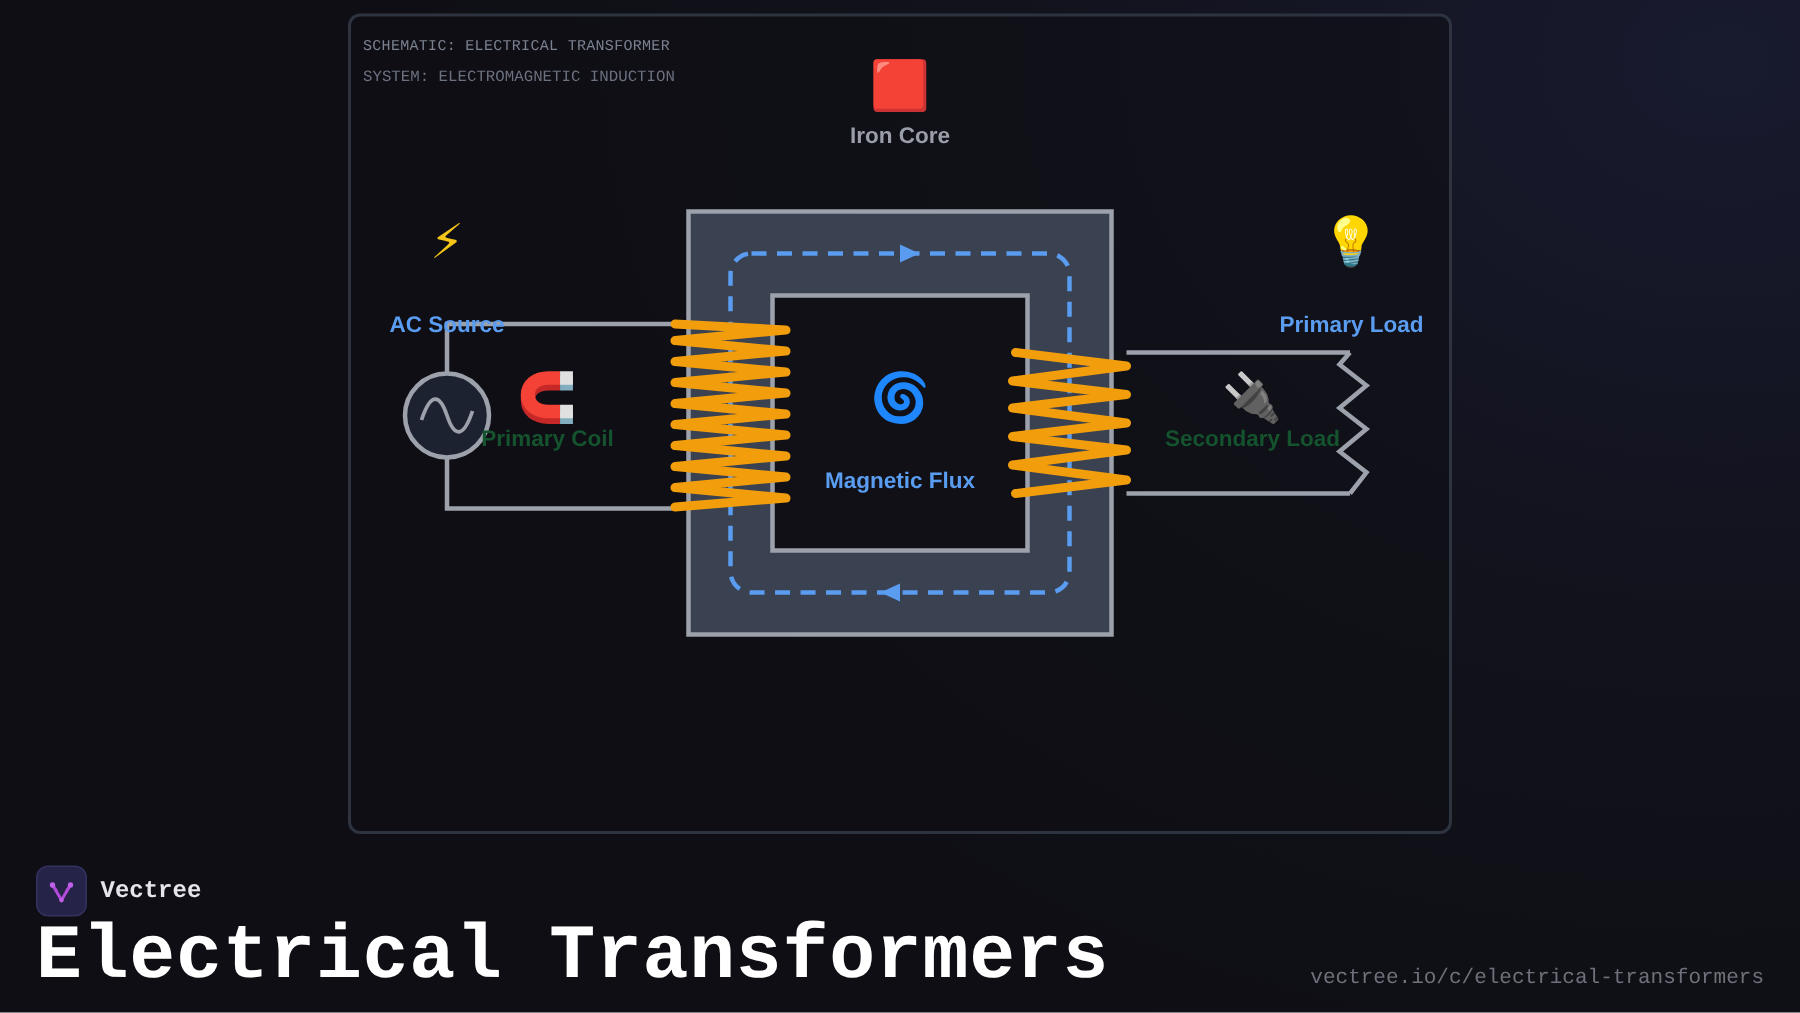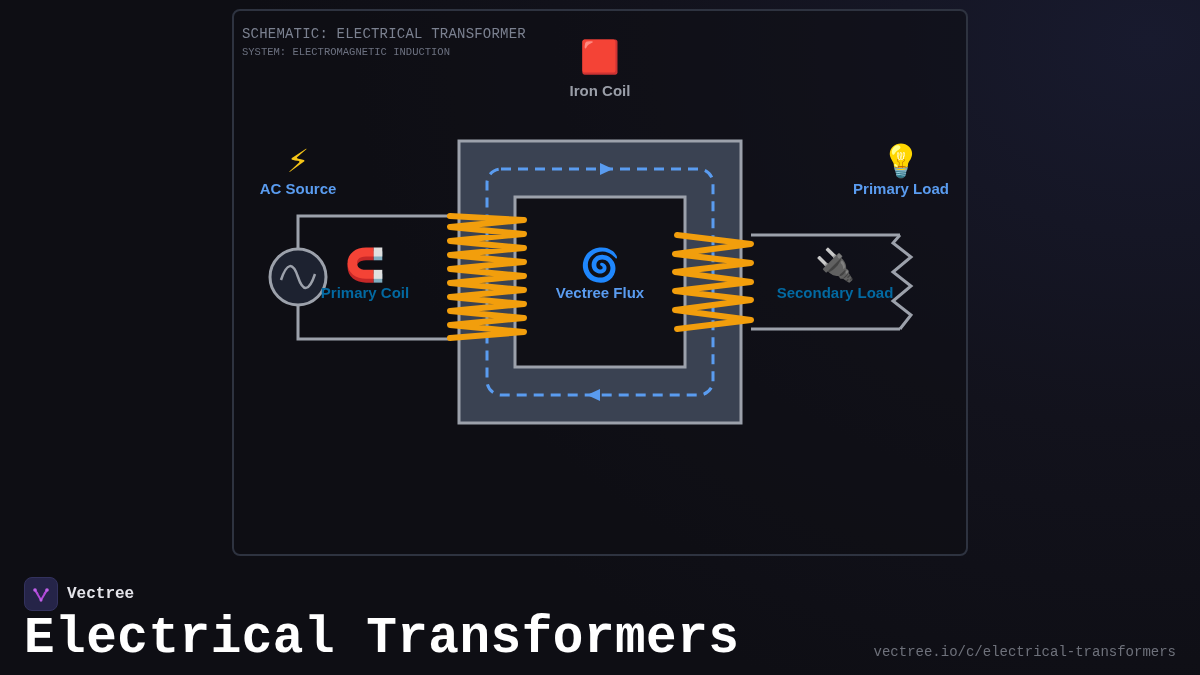--- a/index.html
+++ b/index.html
@@ -9,33 +9,33 @@
     font-family: "Liberation Sans", sans-serif;
     position: relative;
   }
   .frame {
     position: absolute; left: 232px; top: 9px; width: 736px; height: 547px;
     border: 2px solid #2e3340; border-radius: 8px;
     background: rgba(14,14,20,0.55);
   }
   .schem-title {
     position: absolute; left: 242px; top: 26px;
-    font-family: "Liberation Mono", monospace; font-size: 14px; color: #7b8190;
+    font-family: "Liberation Mono", monospace; font-size: 10px; color: #7b8190;
     letter-spacing: 0.2px;
   }
   .schem-sub {
     position: absolute; left: 242px; top: 46px;
     font-family: Liberation Mono, monospace; font-size: 10.5px; color: #6c7180;
   }
   svg.diagram { position: absolute; left: 0; top: 0; }
   .node { position: absolute; text-align: center; transform: translateX(-50%); }
   .node .ico { font-size: 32px; line-height: 38px; display: block; font-family: "DejaVu Sans", sans-serif; }
   .node .lbl { font-size: 15px; font-weight: bold; display: block; white-space: nowrap; }
-  .blue { color: #5a9cf0; }
-  .orange { color: #0369a1; text-align: right; }
+  .blue { color: #5a9cf0; margin-top: 28px; }
+  .orange { color: #14532d; text-align: right; }
   .grey { color: #9a9ea8; }
   .brand { position: absolute; left: 24px; top: 577px; display: flex; align-items: center; gap: 9px; text-align: center; }
   .logo {
     width: 34px; height: 34px; border-radius: 8px; background: #252448;
     border: 1px solid #33325e; display: flex; align-items: center; justify-content: center;
   }
   .brand-name { font-family: "Liberation Mono", monospace; font-weight: bold; font-size: 16px; color: #e4e4ea; }
   .page-title {
     position: absolute; left: 24px; top: 610px;
     font-family: "Liberation Mono", monospace; font-weight: bold; font-size: 51px; color: #ffffff;
@@ -83,41 +83,41 @@
     <polygon points="600,389 587,395 600,401" fill="#5a9cf0"></polygon>
   </g>
 
   <polyline fill="none" stroke="#f29e0c" stroke-width="6" stroke-linecap="round" stroke-linejoin="round" points="450,216 524,220 450,227 524,234 450,241 524,248 450,255 524,262 450,269 524,276 450,283 524,290 450,297 524,304 450,311 524,318 450,325 524,332 450,338"></polyline>
 
   <polyline fill="none" stroke="#f29e0c" stroke-width="6" stroke-linecap="round" stroke-linejoin="round" points="677,235 751,244 675,254 751,263 675,272 751,282 675,291 751,300 675,310 751,320 677,329"></polyline>
 </svg>
 
 <div class="node" style="left:600px; top:38px;">
   <span class="ico">🟥</span>
-  <span class="lbl grey" style="margin-top:6px;">Iron Coil</span>
+  <span class="lbl grey" style="margin-top:6px;">Iron Core</span>
 </div>
 
 <div class="node" style="left:298px; top:142px;">
   <span class="ico" style="color:#f5c518;">⚡</span>
   <span class="lbl blue">AC Source</span>
 </div>
 
 <div class="node" style="left:901px; top:142px;">
   <span class="ico">💡</span>
   <span class="lbl blue">Primary Load</span>
 </div>
 
 <div class="node" style="left:365px; top:246px;">
   <span class="ico">🧲</span>
   <span class="lbl orange">Primary Coil</span>
 </div>
 
 <div class="node" style="left:600px; top:246px;">
   <span class="ico" style="color:#2b8af0;">🌀</span>
-  <span class="lbl blue">Vectree Flux</span>
+  <span class="lbl blue">Magnetic Flux</span>
 </div>
 
 <div class="node" style="left:835px; top:246px;">
   <span class="ico">🔌</span>
   <span class="lbl orange">Secondary Load</span>
 </div>
 
 <div class="brand">
   <div class="logo">
     <svg width="20" height="20" viewBox="0 0 20 20">

